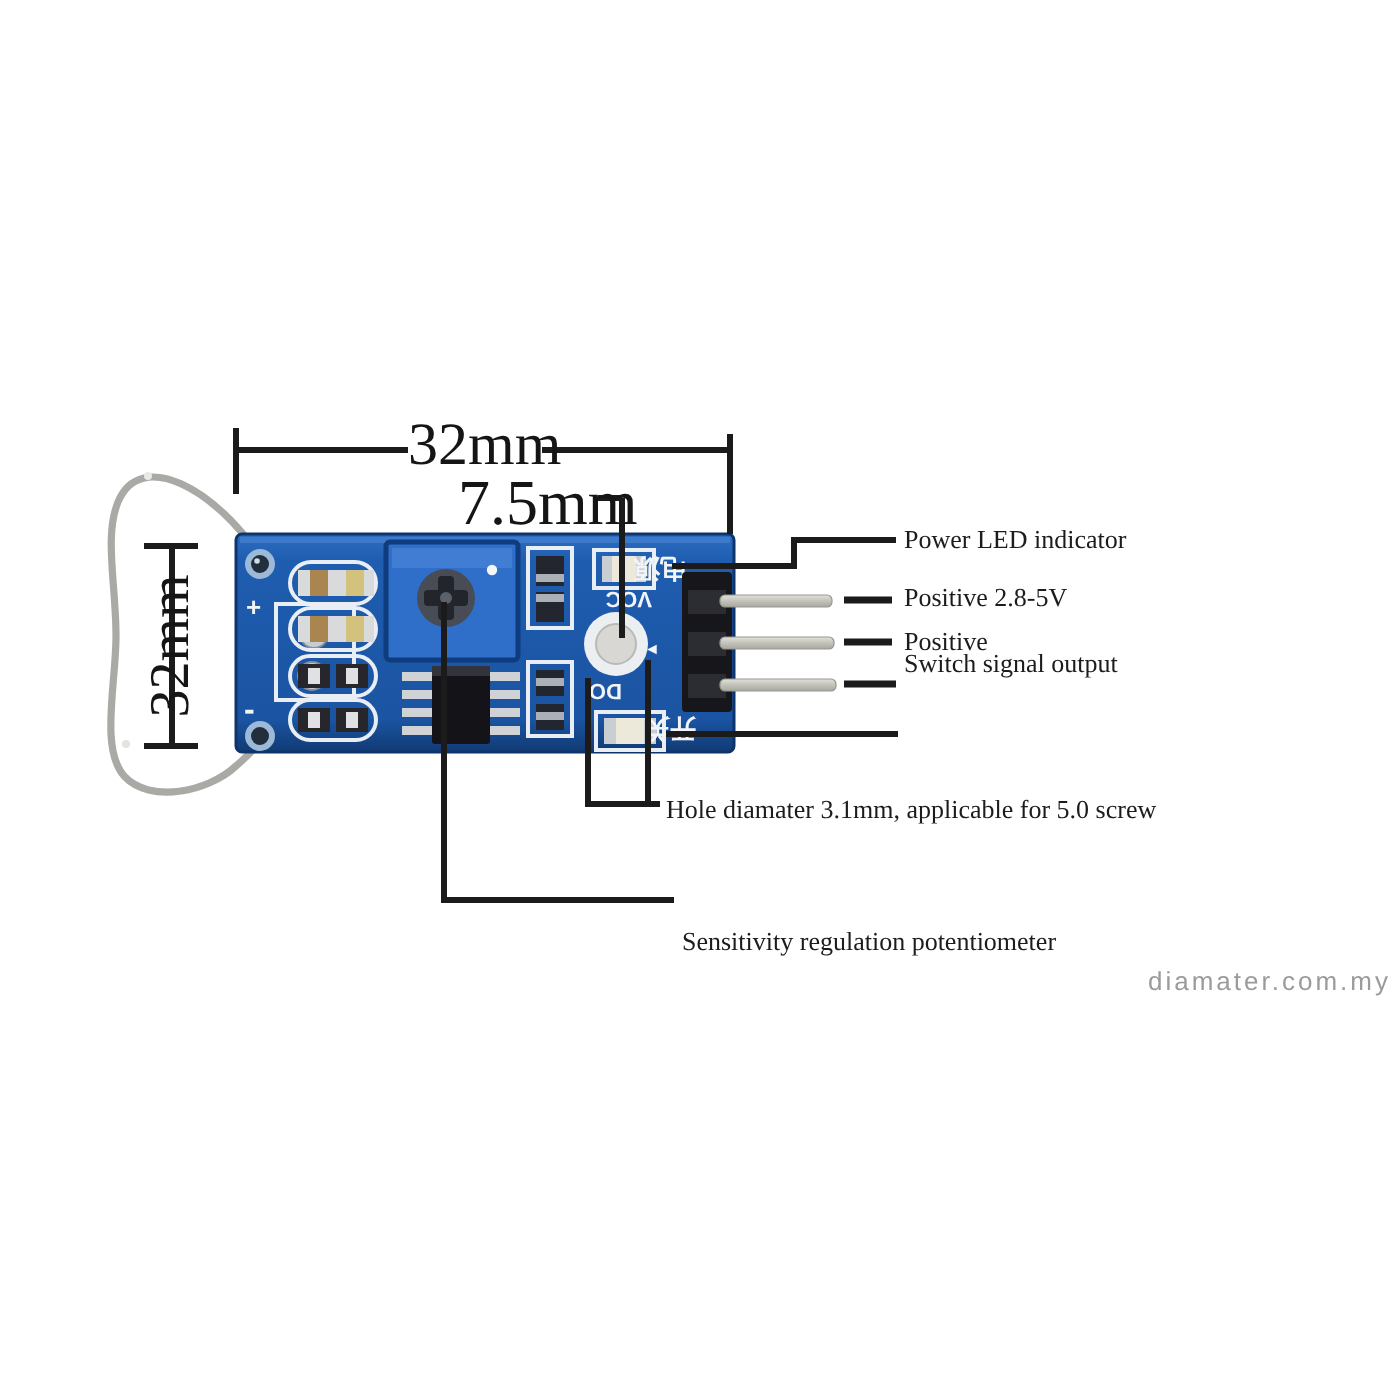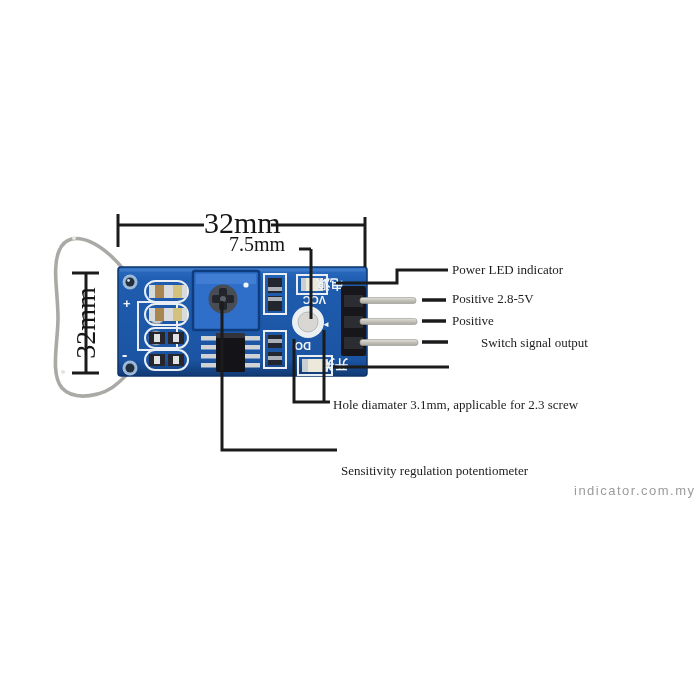--- a/index.html
+++ b/index.html
@@ -5,21 +5,21 @@
   html,body{margin:0;padding:0;background:#ffffff;}
   #stage{
     position:relative;width:700px;height:700px;background:#ffffff;overflow:hidden;
     font-family:"Liberation Serif", serif;color:#1c1c1c;
   }
   .label{
     position:absolute;font-size:13px;line-height:19px;white-space:nowrap;color:#1c1c1c;
   }
   .dimtext{position:absolute;white-space:nowrap;color:#151515;}
   .dim-32-top{left:204px;top:206px;font-size:30px;}
-  .dim-75{left:229px;top:233px;font-size:20px;}
+  .dim-75{left:229px;top:233px;font-size:32px;}
   .dim-32-left{
     left:86px;top:323px;font-size:28px;
     transform:translate(-50%,-50%) rotate(-90deg);transform-origin:center;
   }
   .watermark{
     position:absolute;left:574px;top:483px;
     font-family:"Liberation Sans", sans-serif;font-size:13px;letter-spacing:1.5px;
     color:#9b9b9b;white-space:nowrap;
   }
   svg{position:absolute;left:0;top:0;}
@@ -214,18 +214,18 @@
     </g>
   </svg>
 
   <div class="dimtext dim-32-top">32mm</div>
   <div class="dimtext dim-75">7.5mm</div>
   <div class="dimtext dim-32-left">32mm</div>
 
   <div class="label" style="left:452px;top:260px;">Power LED indicator</div>
   <div class="label" style="left:452px;top:289px;">Positive 2.8-5V</div>
   <div class="label" style="left:452px;top:311px;">Positive</div>
-  <div class="label" style="left:452px;top:333px;margin-left:29px;">Switch signal output</div>
-  <div class="label" style="left:333px;top:395px;">Hole diamater 3.1mm, applicable for 2.3 screw</div>
+  <div class="label" style="left:452px;top:322px;">Switch signal output</div>
+  <div class="label" style="left:333px;top:395px;">Hole diamater 3.1mm, applicable for 5.0 screw</div>
   <div class="label" style="left:341px;top:441px;margin-top:20px;">Sensitivity regulation potentiometer</div>
 
-  <div class="watermark">indicator.com.my</div>
+  <div class="watermark">diamater.com.my</div>
 </div>
 
 </body></html>

